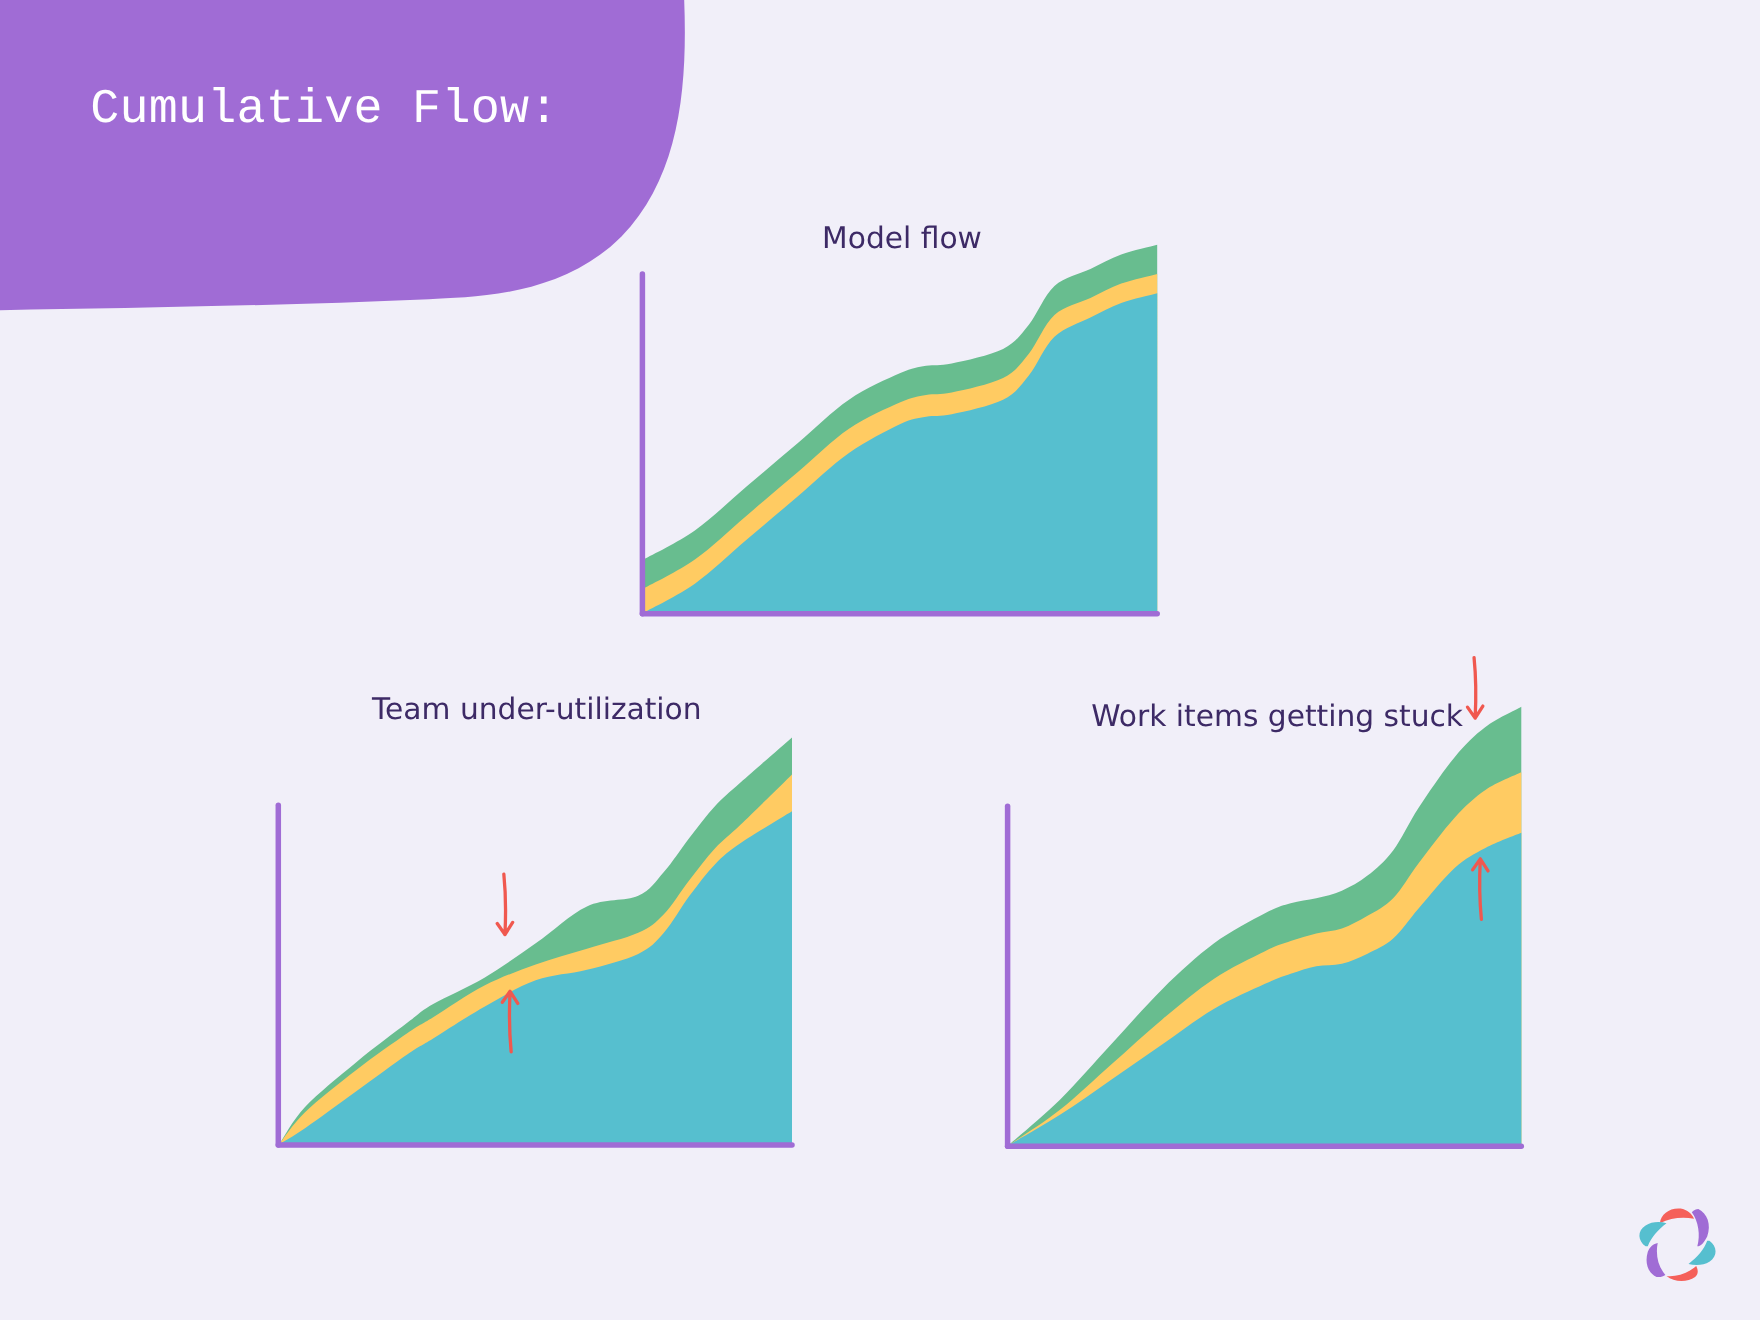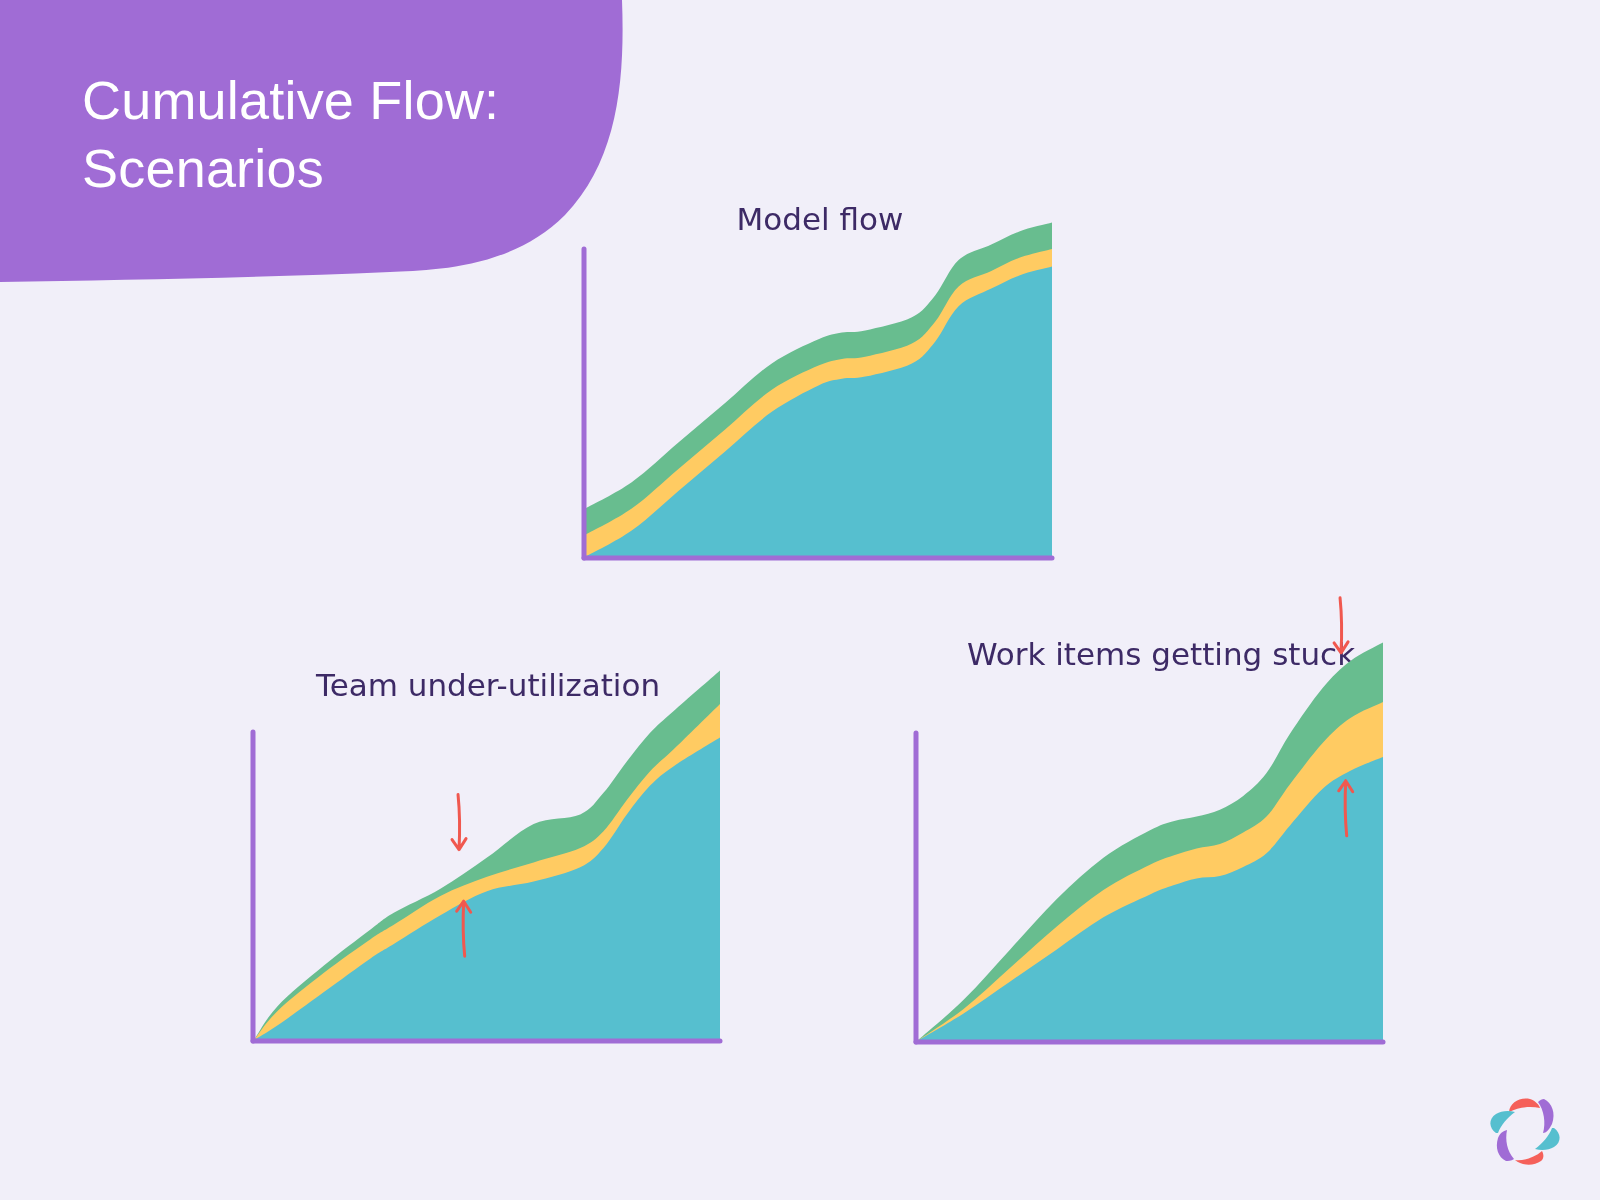--- a/index.html
+++ b/index.html
@@ -5,48 +5,47 @@
   html, body { margin: 0; padding: 0; }
   body {
     width: 1600px; height: 1200px; overflow: hidden;
     background: #f1eff9;
     position: relative;
     font-family: "DejaVu Sans", "Liberation Sans", sans-serif;
   }
   #blob { position: absolute; left: 0; top: 0; }
   .page-title {
     position: absolute; left: 82px; top: 66px;
-    color: #ffffff; font-size: 54px; line-height: 68px;
+    color: #ffffff; font-size: 44px; line-height: 68px;
     font-weight: 300; letter-spacing: 0.2px;
-    font-family: Liberation Sans, sans-serif;
+    font-family: Liberation Mono, monospace;
   }
   .page-title span { display: block; }
   .chart-title {
-    position: absolute; color: #3d2a66; font-size: 31px;
+    position: absolute; color: #3d2a66; font-size: 27px;
     font-weight: 500; white-space: nowrap;
     transform: translateX(-50%);
     font-family: "DejaVu Sans", sans-serif;
   }
   svg.chart { position: absolute; left: 0; top: 0; overflow: visible; }
   #logo { position: absolute; left: 1486px; top: 1093px; }
 </style>
 </head>
 <body>
 
 <svg id="blob" width="640" height="290">
   <path d="M0 0 L622 0 C625 80 618 160 565 215 C510 270 430 270 390 272 C250 278 120 280 0 282 Z" fill="#a06cd5"></path>
 </svg>
 
 <div class="page-title">
   <span>Cumulative Flow:</span>
-  <span>Scenarios</span>
 </div>
 
 <div class="chart-title" style="left:820px; top:201px;">Model flow</div>
-<div class="chart-title" style="left:488px; top:667px;">Team under-utilization</div>
+<div class="chart-title" style="left:488px; top:630px;">Team under-utilization</div>
 <div class="chart-title" style="left:1161px; top:636px;">Work items getting stuck</div>
 
 <svg class="chart" width="1600" height="1200" id="chart0">
     <path d="M585 508.6 C592.8 504.2 616.1 493.2 631.7 482.2 C647.3 471.2 662.8 455.8 678.4 442.6 C694.0 429.4 709.5 416.2 725.1 403.0 C740.7 389.8 756.2 374.0 771.8 363.4 C787.4 352.8 806.8 344.3 818.5 339.2 C830.2 334.1 834.1 334.1 841.9 332.6 C849.6 331.1 853.5 333.0 865.2 330.4 C876.9 327.8 900.2 323.1 911.9 317.2 C923.6 311.3 927.5 304.7 935.3 295.2 C943.0 285.7 949.3 268.4 958.6 260.0 C967.9 251.6 981.2 249.4 991.3 244.6 C1001.4 239.8 1009.2 235.1 1019.3 231.4 C1029.4 227.7 1046.6 224.1 1052.0 222.6 L1052 557 L585 557 Z" fill="#68bd8f"></path>
     <path d="M585 535 C592.8 530.6 616.1 519.6 631.7 508.6 C647.3 497.6 662.8 482.2 678.4 469.0 C694.0 455.8 709.5 442.6 725.1 429.4 C740.7 416.2 756.2 400.4 771.8 389.8 C787.4 379.2 806.8 370.7 818.5 365.6 C830.2 360.5 834.1 360.5 841.9 359.0 C849.6 357.5 853.5 359.4 865.2 356.8 C876.9 354.2 900.2 349.5 911.9 343.6 C923.6 337.7 927.5 331.1 935.3 321.6 C943.0 312.1 949.3 294.8 958.6 286.4 C967.9 278.0 981.2 275.8 991.3 271.0 C1001.4 266.2 1009.2 261.5 1019.3 257.8 C1029.4 254.1 1046.6 250.5 1052.0 249.0 L1052 557 L585 557 Z" fill="#ffcb62"></path>
     <path d="M585 557 C592.8 552.6 616.1 541.6 631.7 530.6 C647.3 519.6 662.8 504.2 678.4 491.0 C694.0 477.8 709.5 464.6 725.1 451.4 C740.7 438.2 756.2 422.8 771.8 411.8 C787.4 400.8 806.8 390.9 818.5 385.4 C830.2 379.9 834.1 380.3 841.9 378.8 C849.6 377.3 853.5 379.2 865.2 376.6 C876.9 374.0 900.2 369.3 911.9 363.4 C923.6 357.5 927.5 350.9 935.3 341.4 C943.0 331.9 949.3 315.0 958.6 306.2 C967.9 297.4 981.2 293.7 991.3 288.6 C1001.4 283.5 1009.2 279.1 1019.3 275.4 C1029.4 271.7 1046.6 268.1 1052.0 266.6 L1052 557 L585 557 Z" fill="#56bfcf"></path>
     <line x1="584" x2="584" y1="249" y2="558" stroke="#a06cd5" stroke-width="5" stroke-linecap="round"></line>
     <line x1="584" x2="1052" y1="558" y2="558" stroke="#a06cd5" stroke-width="5" stroke-linecap="round"></line>
   </svg>
 <svg class="chart" width="1600" height="1200" id="chart1">

